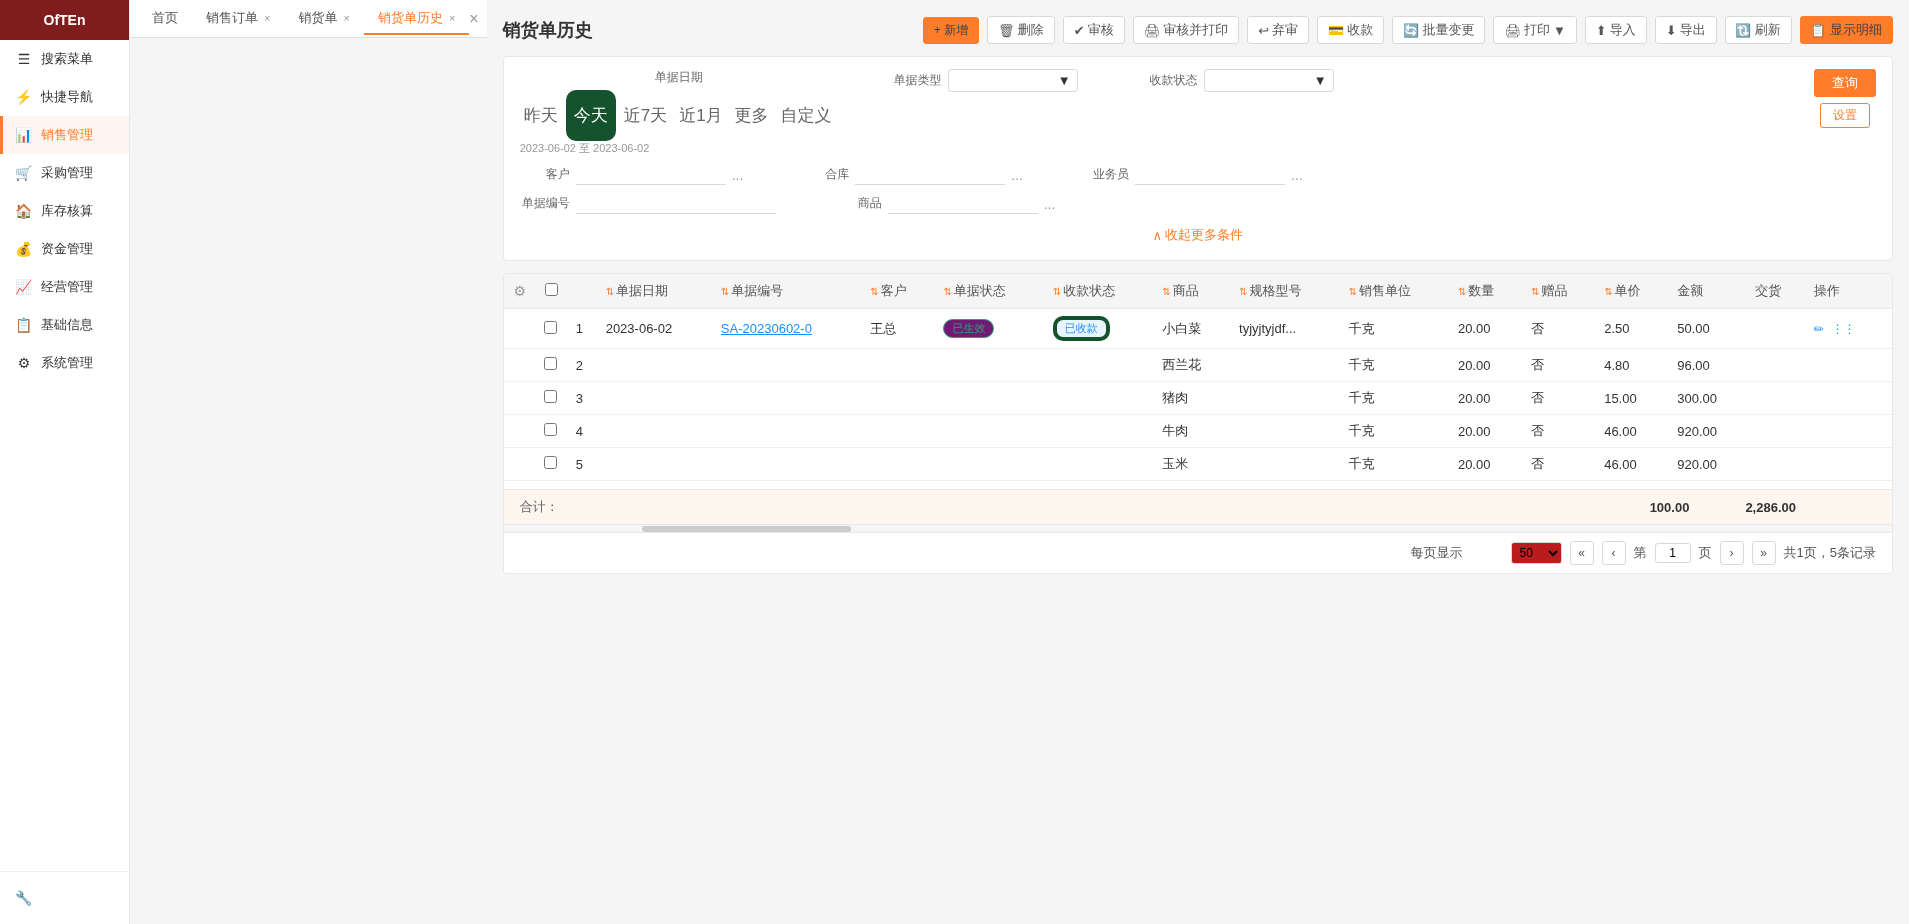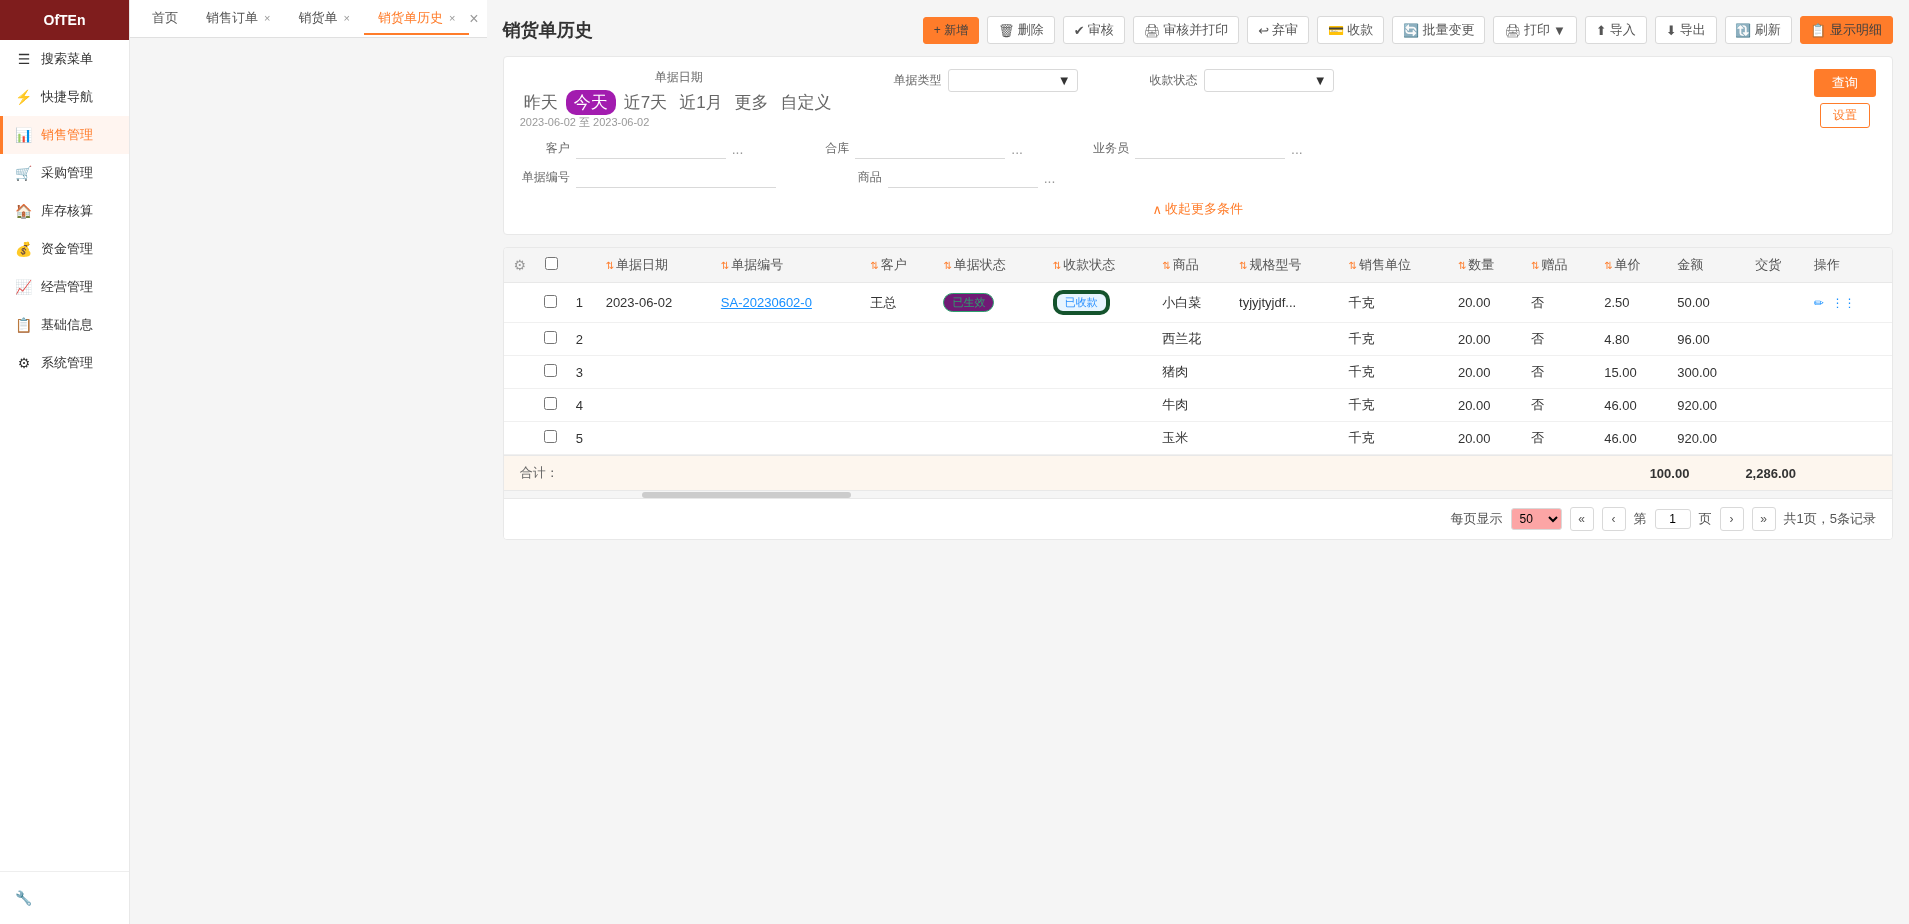--- a/index.html
+++ b/index.html
@@ -141,21 +141,21 @@
       font-size: 12px;
       color: #333;
       width: 150px;
     }
     .filter-dots { color: #999; font-size: 14px; cursor: pointer; }
 
     
     .date-group { display: flex; flex-direction: column; gap: 4px; }
     .date-tabs { display: flex; gap: 4px; align-items: center; }
     .date-tab { font-size: 17px; color: #666; cursor: pointer; padding: 1px 4px; border-radius: 2px; }
-    .date-tab.active { background: #a21caf; color: #fff; border-radius: 10px; padding: 1px 8px; }
+    .date-tab.active { background: #14532d; color: #fff; border-radius: 10px; padding: 14px 8px; }
     .date-range { font-size: 11px; color: #999; }
 
     .collapse-btn {
       display: flex;
       align-items: center;
       justify-content: center;
       color: #ff7c2a;
       cursor: pointer;
       font-size: 12px;
       gap: 3px;
@@ -203,20 +203,21 @@
 
     
     .table-footer {
       background: #fdf6ee;
       border-top: 1px solid #e8e8e8;
       display: flex;
       align-items: center;
       padding: 8px 16px;
       font-size: 12px;
       gap: 16px;
+      margin-top: 8px;
     }
     .footer-label { color: #666; min-width: 60px; }
     .footer-total { font-weight: bold; color: #333; }
 
     
     .pagination-bar {
       display: flex;
       align-items: center;
       justify-content: flex-end;
       padding: 8px 16px;
@@ -245,21 +246,22 @@
       border: 1px solid #d9d9d9;
       border-radius: 3px;
       padding: 2px 4px;
       font-size: 12px;
     }
     .per-page-select {
       border: 1px solid #d9d9d9;
       border-radius: 3px;
       padding: 2px 4px;
       font-size: 12px;
-      background: #fca5a5;
+      background: #b91c1c;
+      margin-left: 40px;
     }
 
     
     .scrollbar-wrap {
       background: #f5f5f5;
       height: 8px;
       border-top: 1px solid #e8e8e8;
       display: flex;
       align-items: center;
     }

